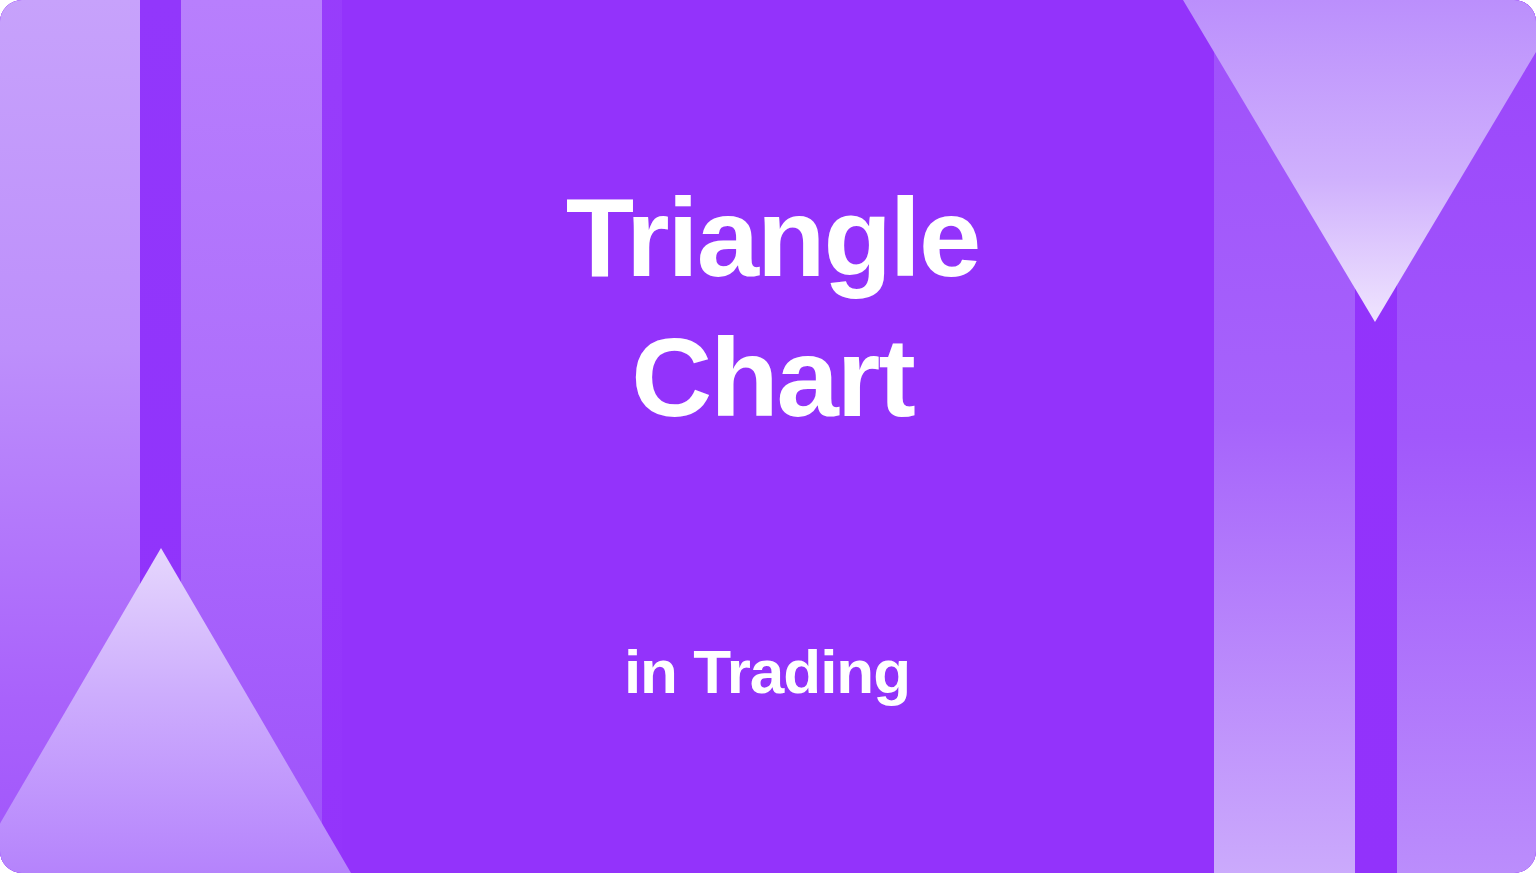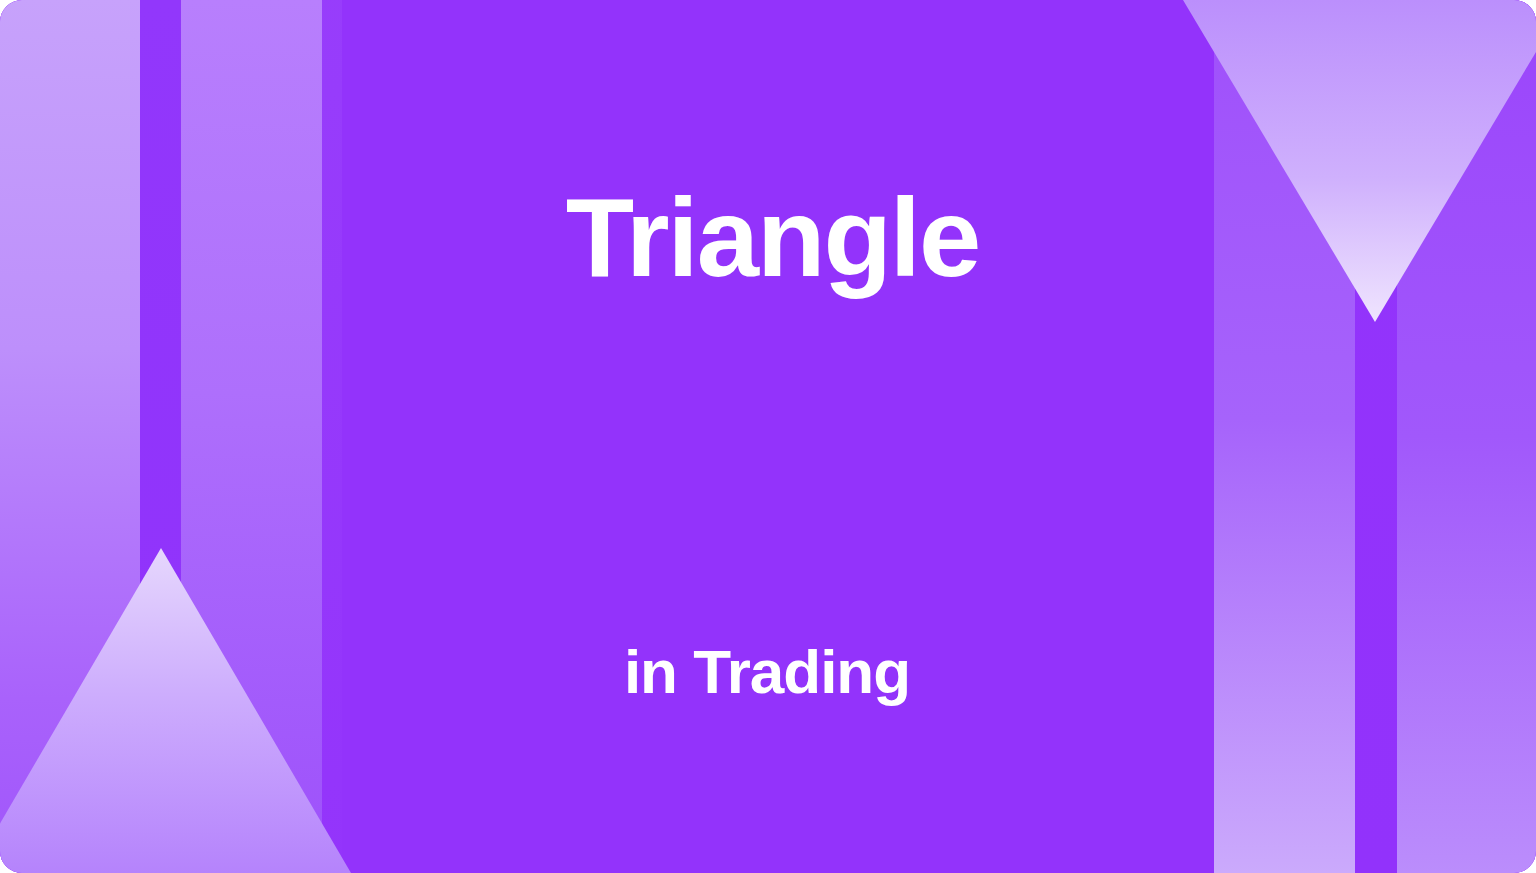--- a/index.html
+++ b/index.html
@@ -110,17 +110,18 @@
         <stop offset="100%" stop-color="#b583fc"></stop>
       </linearGradient>
     </defs>
     <polygon points="1183,0 1567,0 1375,322" fill="url(#gradDown)"></polygon>
     <polygon points="161,548 351,873 -29,873" fill="url(#gradUp)"></polygon>
   </svg>
 
   <div class="content">
     <div class="title-block">
       <span class="title-line">Triangle</span>
+      <span class="title-line">Chart</span>
     </div>
     <div class="subtitle">in Trading</div>
   </div>
 
 </div>
 
 </body></html>

